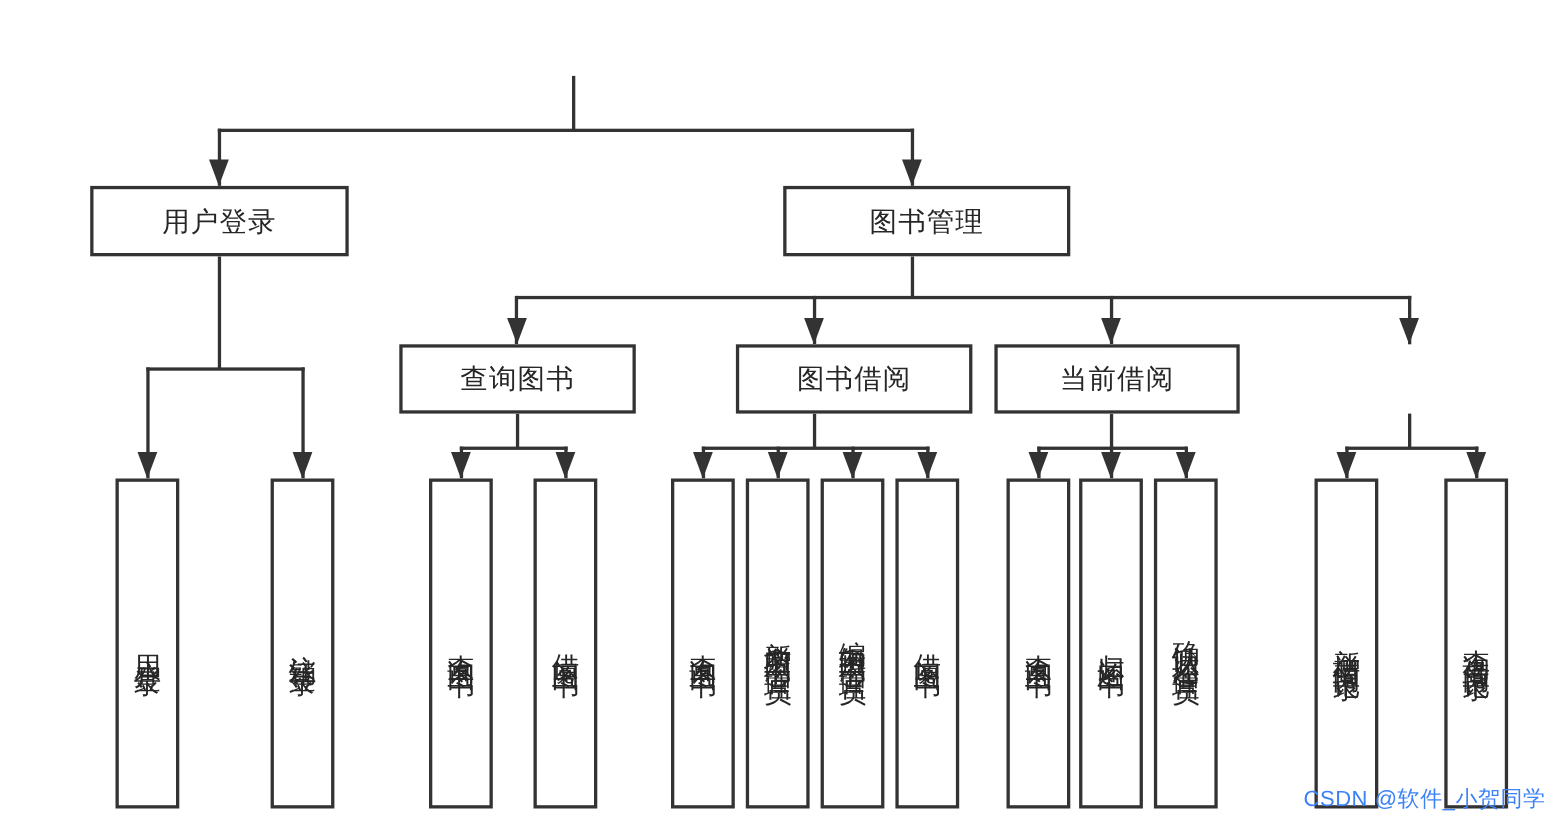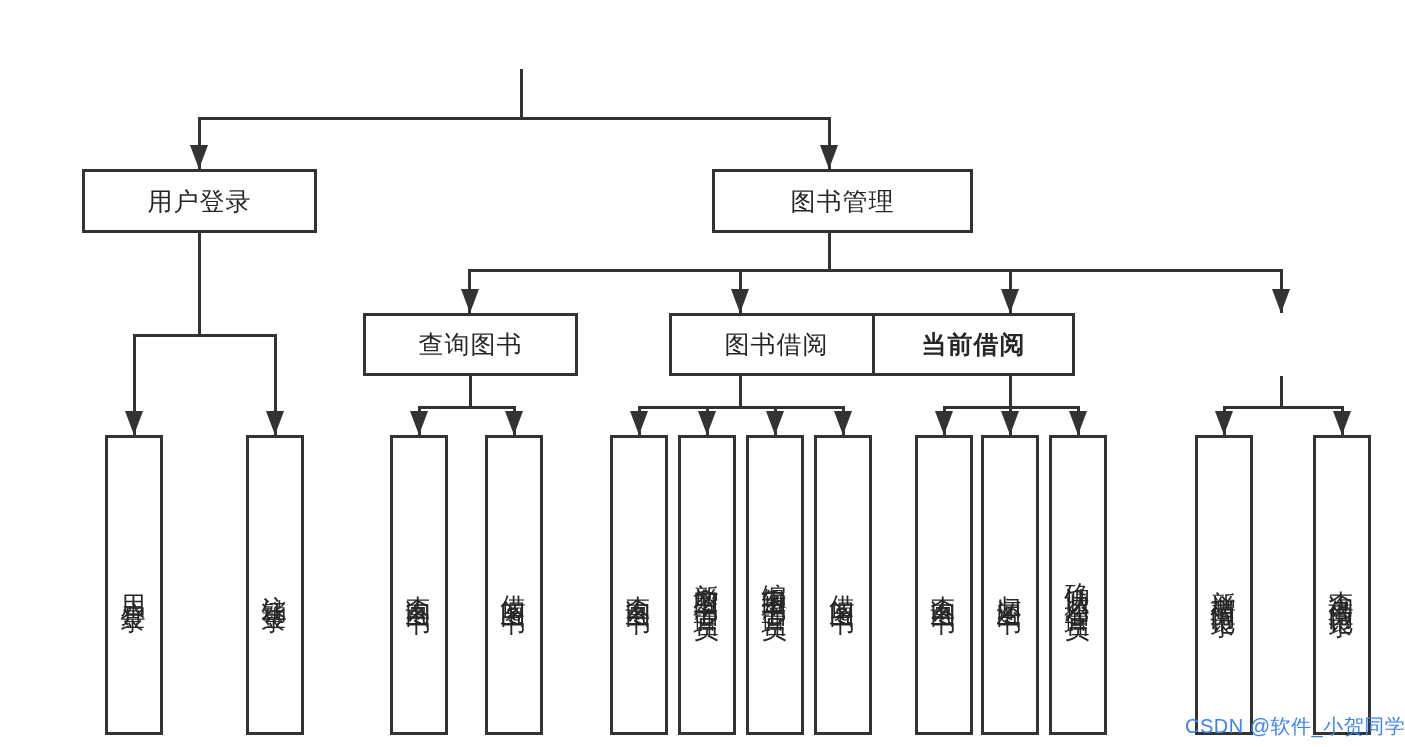--- a/index.html
+++ b/index.html
@@ -120,21 +120,21 @@
   <div class="node" style="left:712px;top:169px;width:261px;height:64px;">
     <span>图书管理</span>
   </div>
 
   <div class="node" style="left:363px;top:313px;width:215px;height:63px;">
     <span>查询图书</span>
   </div>
   <div class="node" style="left:669px;top:313px;width:215px;height:63px;">
     <span>图书借阅</span>
   </div>
-  <div class="node" style="left:872px;top:313px;width:203px;height:63px;font-weight:bold;">
+  <div class="node" style="left:904px;top:313px;width:223px;height:63px;">
     <span>当前借阅</span>
   </div>
 
   <div class="node vnode" style="left:105px;top:435px;width:58px;height:300px;">
     <span>用户登录</span>
   </div>
   <div class="node vnode" style="left:246px;top:435px;width:58px;height:300px;">
     <span>注销登录</span>
   </div>
 

